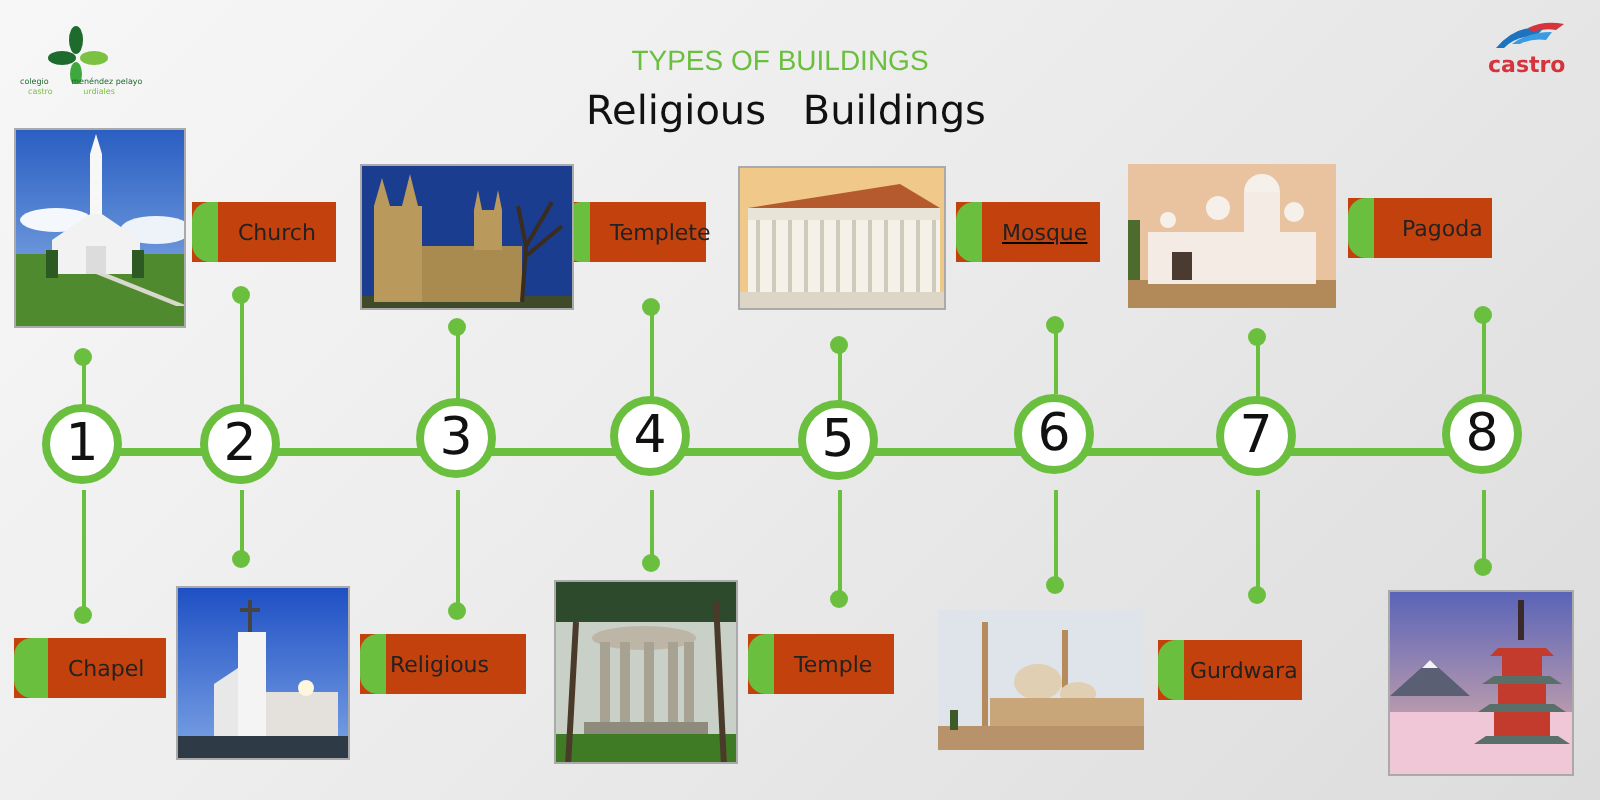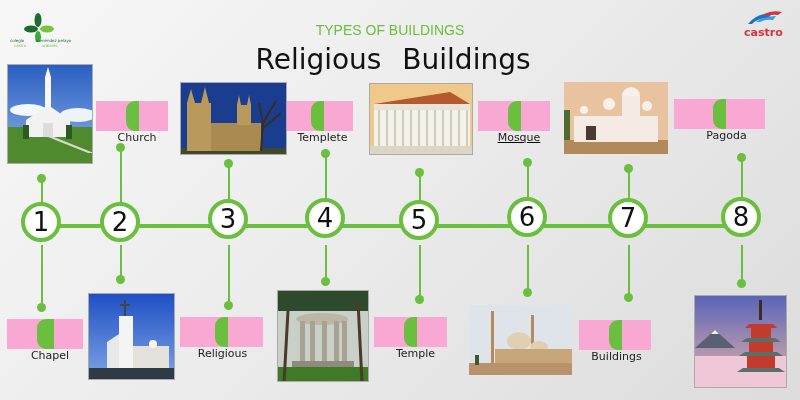--- a/index.html
+++ b/index.html
@@ -9,34 +9,34 @@
     font-family: "DejaVu Sans", sans-serif;
   }
   .abs { position:absolute; }
 
   
   .logo-left { left:8px; top:12px; width:72px; height:40px; }
   .logo-text { position:absolute; font-size:4px; line-height:4px; white-space:nowrap; }
   .logo-right { left:738px; top:8px; width:56px; height:32px; }
   .logo-right .word { position:absolute; left:6px; top:18px; font-size:11px; font-weight:bold; color:#d6333c; }
   .subtitle { left:0; width:780px; top:22px; text-align:center; font-size:14px; color:#6bbf3e; font-family:"Liberation Sans", sans-serif; letter-spacing:0px; }
-  .title { left:0; width:786px; top:43px; text-align:center; font-size:28px; color:#111; word-spacing:12px; font-family:"DejaVu Sans", sans-serif; }
+  .title { left:0; width:786px; top:43px; text-align:center; font-size:20px; color:#111; word-spacing:12px; font-family:"DejaVu Sans", sans-serif; }
 
   
   .hline { left:40px; top:224px; width:702px; height:4px; background:#6bbf3e; }
   .vline { width:2px; background:#6bbf3e; }
   .dot { width:9px; height:9px; border-radius:50%; background:#6bbf3e; }
   .node {
     width:32px; height:32px; border-radius:50%; background:#fff;
     border:4px solid #6bbf3e; text-align:center; line-height:32px;
     font-size:26px; color:#111; font-family:"DejaVu Sans", sans-serif;
   }
 
   
-  .label { height:30px; background:#f9a8d4; display:flex; align-items:center;flex-direction:column; }
+  .label { height:30px; background:#c2410c; display:flex; align-items:center; }
   .label .tab { width:13px; height:30px; background:#6bbf3e; border-radius:9px 0 0 9px; flex:none; }
   .label .txt { padding-left:10px; font-size:11px; color:#222; white-space:nowrap; font-family:"DejaVu Sans", sans-serif; }
 
   
   .photo { overflow:hidden; border:1px solid #aaa; box-sizing:border-box; }
 </style>
 </head>
 <body>
 
 <div class="abs logo-left">
@@ -118,40 +118,40 @@
   <div class="txt">Church</div>
 </div>
 <div class="abs label" style="left:282px;top:101px;width:71px;">
   <div class="tab"></div>
   <div class="txt">Templete</div>
 </div>
 <div class="abs label" style="left:478px;top:101px;width:72px;text-decoration:underline;">
   <div class="tab"></div>
   <div class="txt">Mosque</div>
 </div>
-<div class="abs label" style="left:674px;top:99px;width:91px;">
+<div class="abs label" style="left:674px;top:99px;width:72px;">
   <div class="tab"></div>
   <div class="txt" style="padding-left:14px;">Pagoda</div>
 </div>
 
 <div class="abs label" style="left:7px;top:319px;width:76px;">
   <div class="tab" style="width:17px;"></div>
   <div class="txt">Chapel</div>
 </div>
 <div class="abs label" style="left:180px;top:317px;width:83px;">
   <div class="tab"></div>
   <div class="txt" style="padding-left:2px;">Religious</div>
 </div>
 <div class="abs label" style="left:374px;top:317px;width:73px;">
   <div class="tab"></div>
   <div class="txt">Temple</div>
 </div>
 <div class="abs label" style="left:579px;top:320px;width:72px;">
   <div class="tab"></div>
-  <div class="txt" style="padding-left:3px;">Buildings</div>
+  <div class="txt" style="padding-left:3px;">Gurdwara</div>
 </div>
 
 <div class="abs photo" style="left:7px;top:64px;width:86px;height:100px;">
   <svg width="86" height="100" viewBox="0 0 86 100" preserveAspectRatio="none">
     <defs>
         <linearGradient id="sky1" x1="0" y1="0" x2="0" y2="1">
           <stop offset="0" stop-color="#2a5fc2"></stop>
           <stop offset="1" stop-color="#8fb4e8"></stop>
         </linearGradient>
       </defs>

